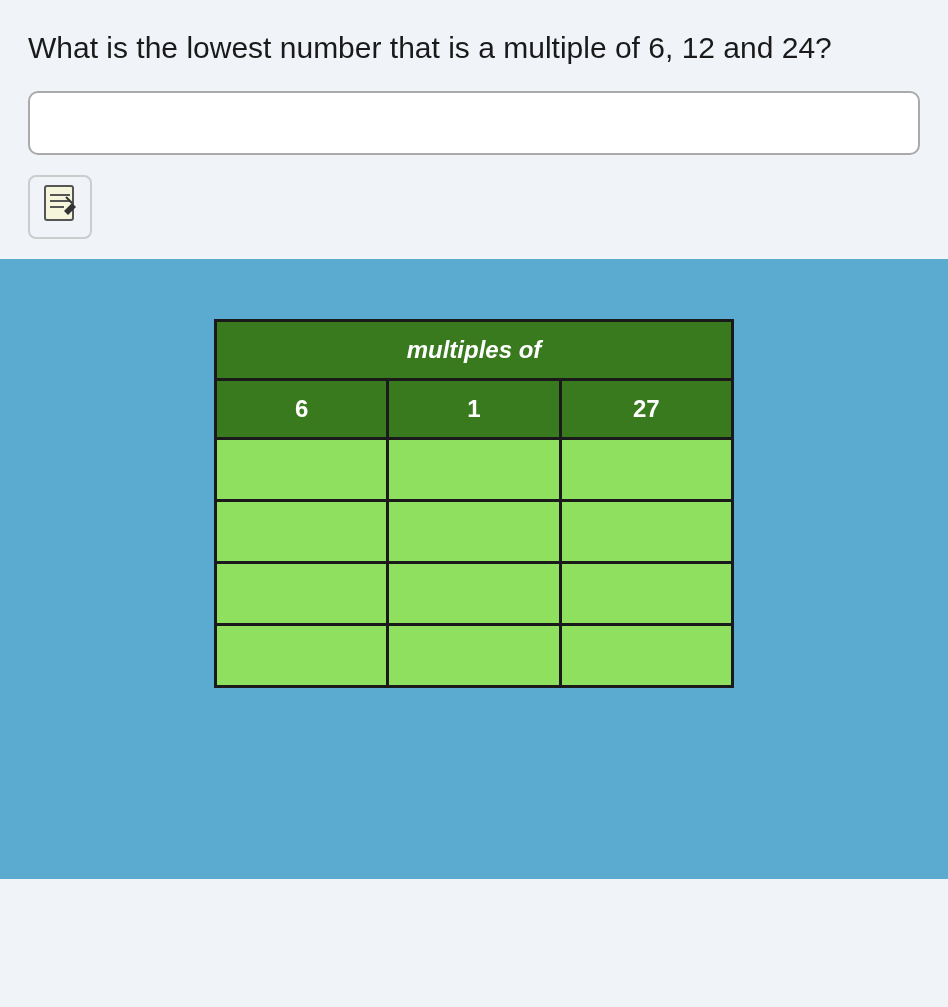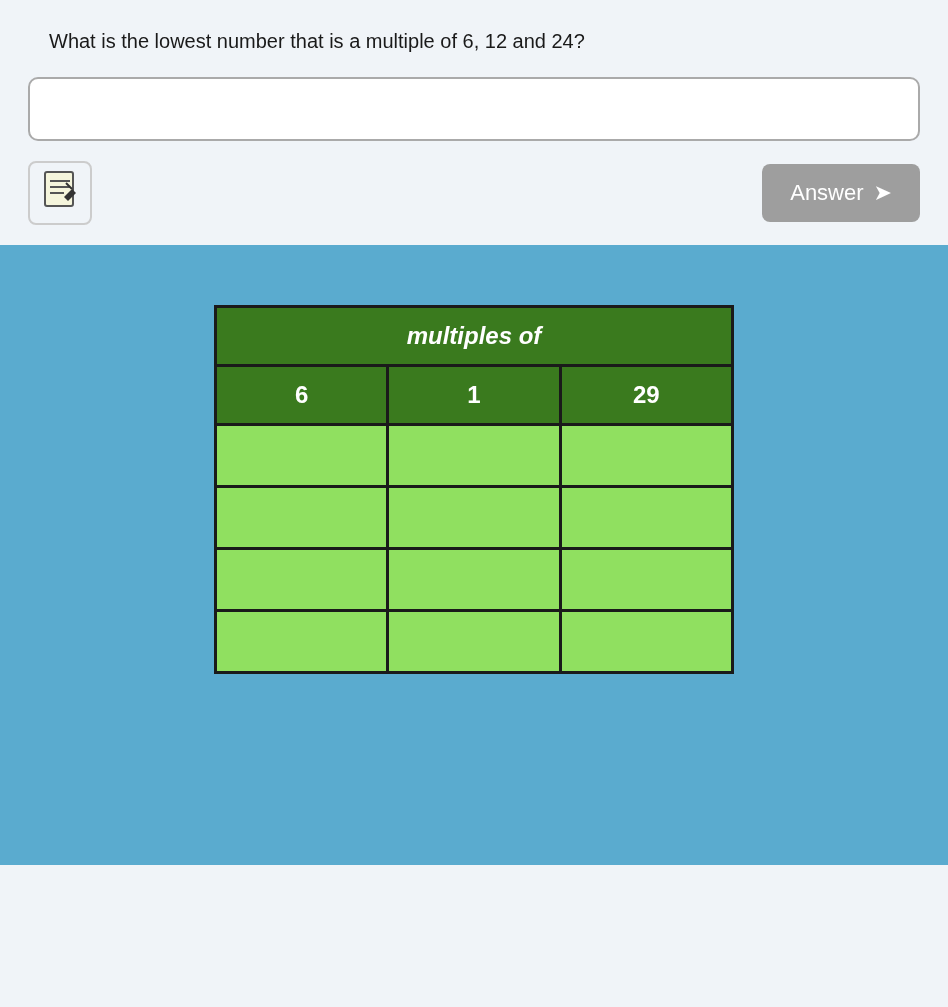--- a/index.html
+++ b/index.html
@@ -15,25 +15,24 @@
       font-family: Arial, sans-serif;
       overflow-x: hidden;
     }
 
     .top-section {
       background-color: #f0f4f8;
       padding: 28px 28px 20px 28px;
     }
 
     .question-text {
-      font-size: 20px;
+      font-size: 30px;
       color: #1a1a1a;
       line-height: 1.35;
       margin-bottom: 22px;
-      margin-left: 21px;
     }
 
     .answer-input {
       width: 100%;
       height: 64px;
       border: 2px solid #aaa;
       border-radius: 10px;
       background: #fff;
       font-size: 20px;
       padding: 0 16px;
@@ -144,38 +143,34 @@
           <rect x="5" y="3" width="28" height="34" rx="2" fill="#f5f5dc" stroke="#555" stroke-width="2"></rect>
           <line x1="10" y1="12" x2="30" y2="12" stroke="#555" stroke-width="2"></line>
           <line x1="10" y1="18" x2="30" y2="18" stroke="#555" stroke-width="2"></line>
           <line x1="10" y1="24" x2="24" y2="24" stroke="#555" stroke-width="2"></line>
           <polygon points="24,28 32,20 36,24 28,32" fill="#333"></polygon>
           <line x1="32" y1="20" x2="26" y2="14" stroke="#333" stroke-width="2"></line>
         </svg>
       </span>
     </button>
 
-    <button class="answer-btn">
-      <span>Answer</span>
-      <span class="arrow">➤</span>
-    </button>
   </div>
 </div>
 
 <div class="blue-section">
   <div class="table-container">
     <table class="multiples-table">
       <tbody>
           <tr class="header-row-title">
         <td colspan="3">multiples of</td>
       </tr>
       <tr class="header-row-nums">
         <td>6</td>
         <td>1</td>
-        <td>29</td>
+        <td>27</td>
       </tr>
       <tr class="data-row">
         <td></td>
         <td></td>
         <td></td>
       </tr>
       <tr class="data-row">
         <td></td>
         <td></td>
         <td></td>

